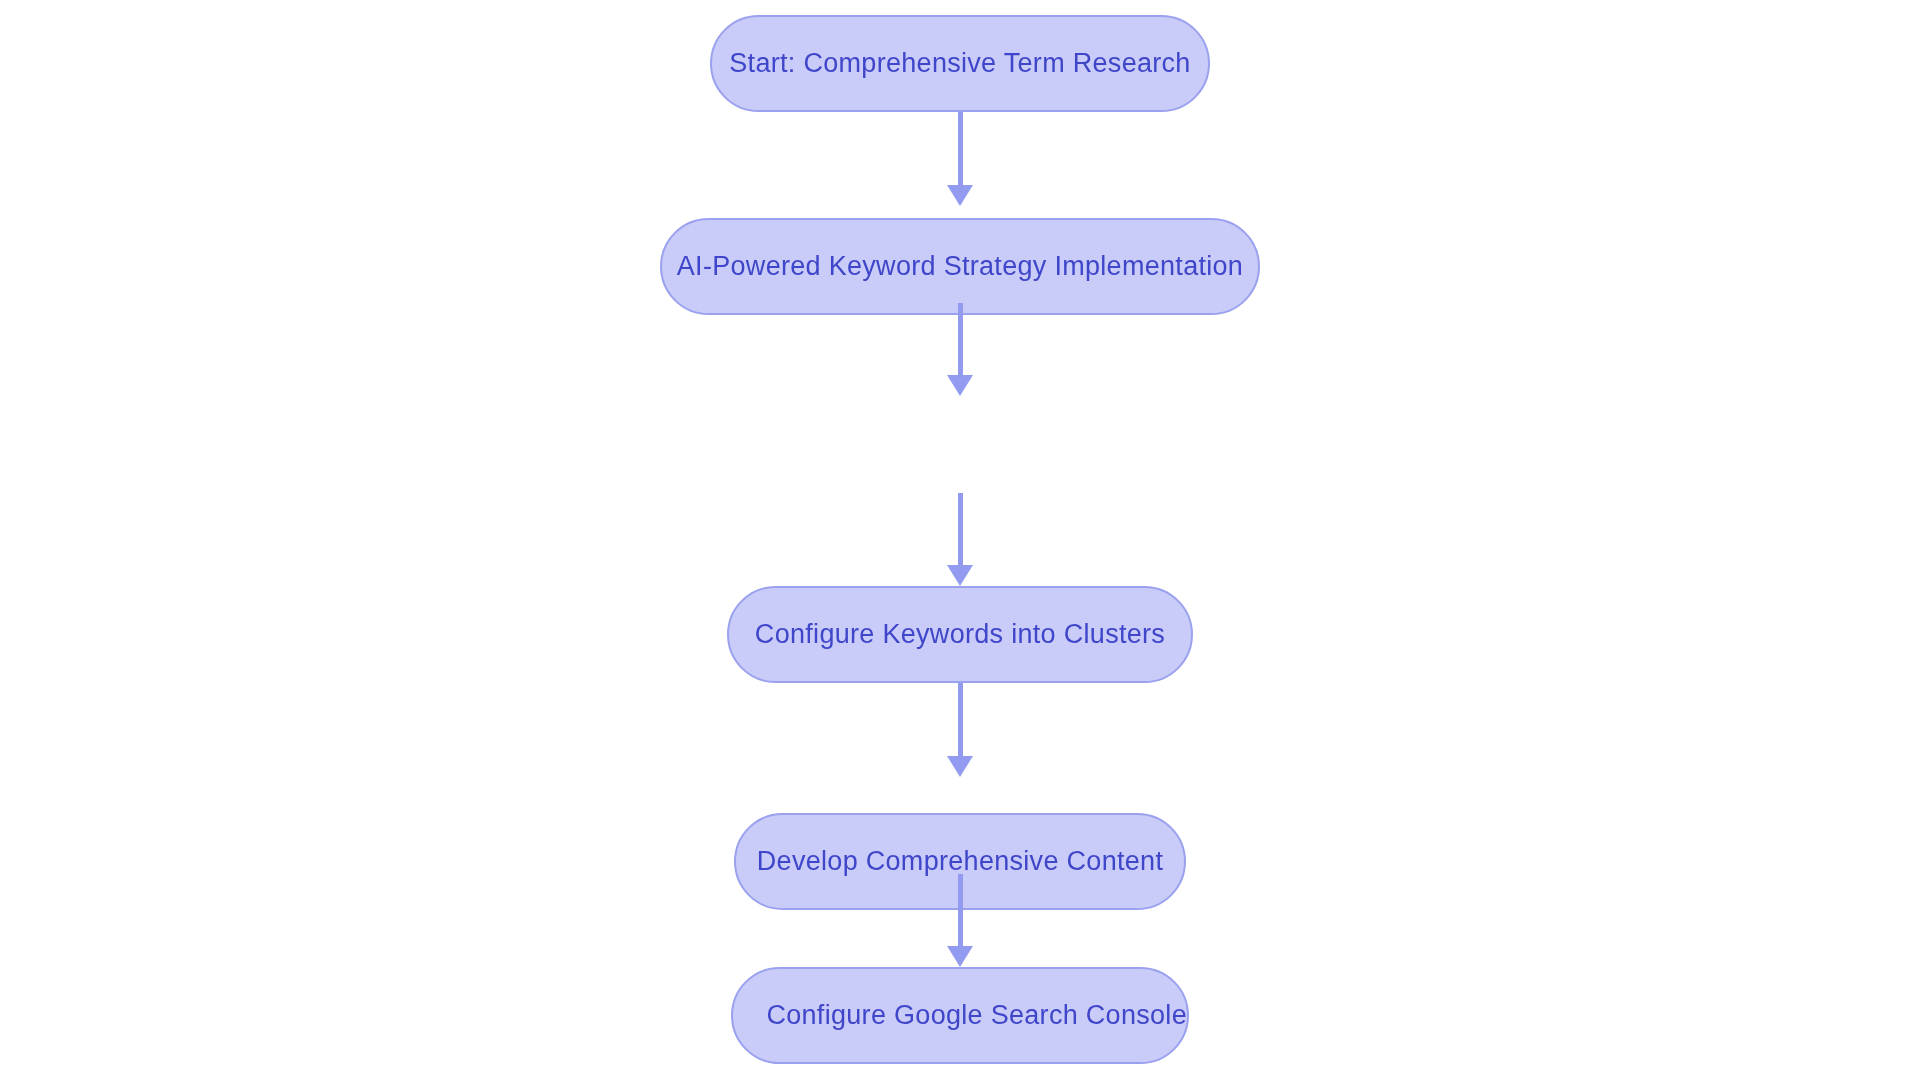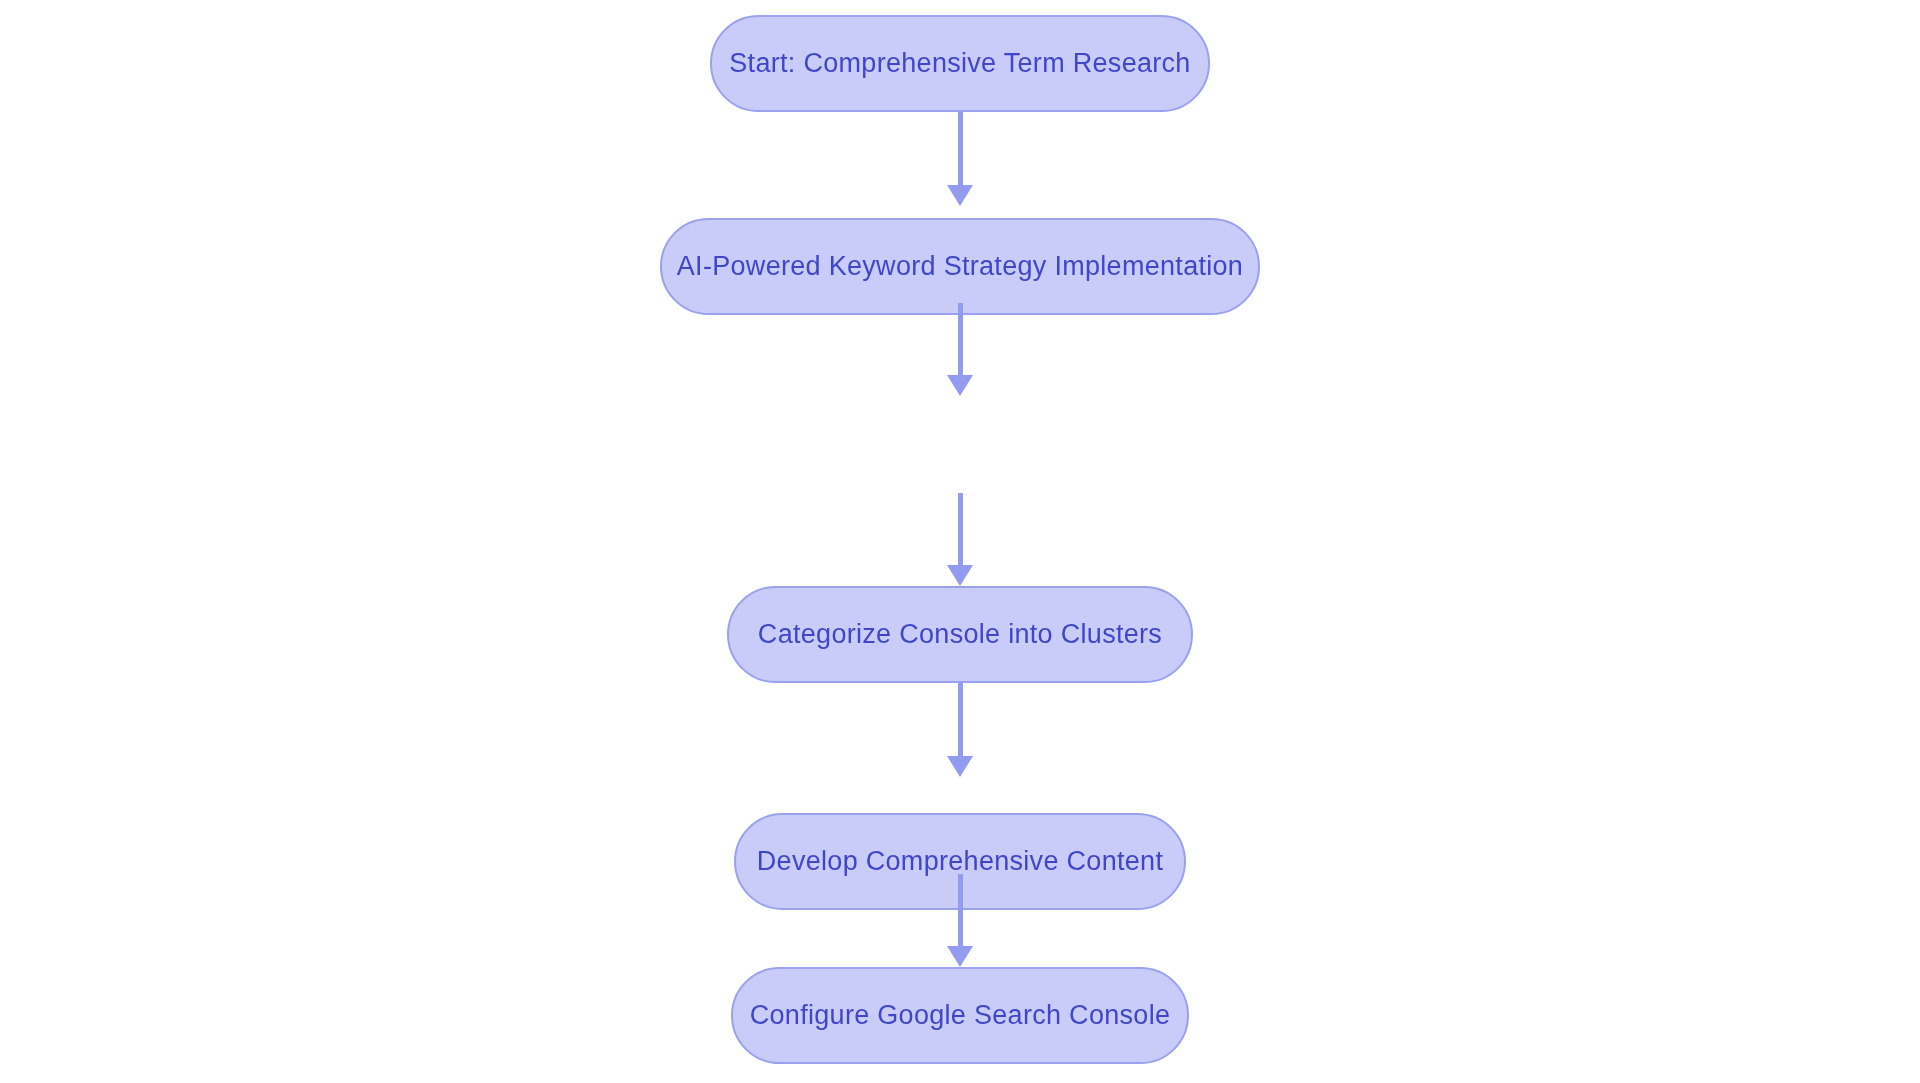--- a/index.html
+++ b/index.html
@@ -29,21 +29,21 @@
     color: var(--node-text, #3f46c9);
     font-size: 27px;
     letter-spacing: 0.3px;
     white-space: nowrap;
   }
   .node-1 { left: 710px; top: 15px;  width: 500px; }
   .node-2 { left: 660px; top: 206px; width: 600px; margin-top: 12px; }
   .node-3 { left: 726px; top: 396px; width: 468px; }
   .node-4 { left: 727px; top: 586px; width: 466px; }
   .node-5 { left: 734px; top: 777px; width: 452px; margin-top: 36px; }
-  .node-6 { left: 731px; top: 967px; width: 458px; }
+  .node-6 { left: 731px; top: 967px; width: 458px; justify-content: flex-end; }
 
   .arrow-line {
     position: absolute;
     left: 957.5px;
     width: 5px;
     background: var(--arrow, #929bf0);
   }
   .arrow-head {
     position: absolute;
     left: 947px;
@@ -81,21 +81,21 @@
   </div>
 
   <div class="arrow-line line-2"></div>
   <div class="arrow-head head-2"></div>
 
 
   <div class="arrow-line line-3"></div>
   <div class="arrow-head head-3"></div>
 
   <div class="flow-node node-4">
-    <span>Categorize Console into Clusters</span>
+    <span>Configure Keywords into Clusters</span>
   </div>
 
   <div class="arrow-line line-4"></div>
   <div class="arrow-head head-4"></div>
 
   <div class="flow-node node-5">
     <span>Develop Comprehensive Content</span>
   </div>
 
   <div class="arrow-line line-5"></div>

